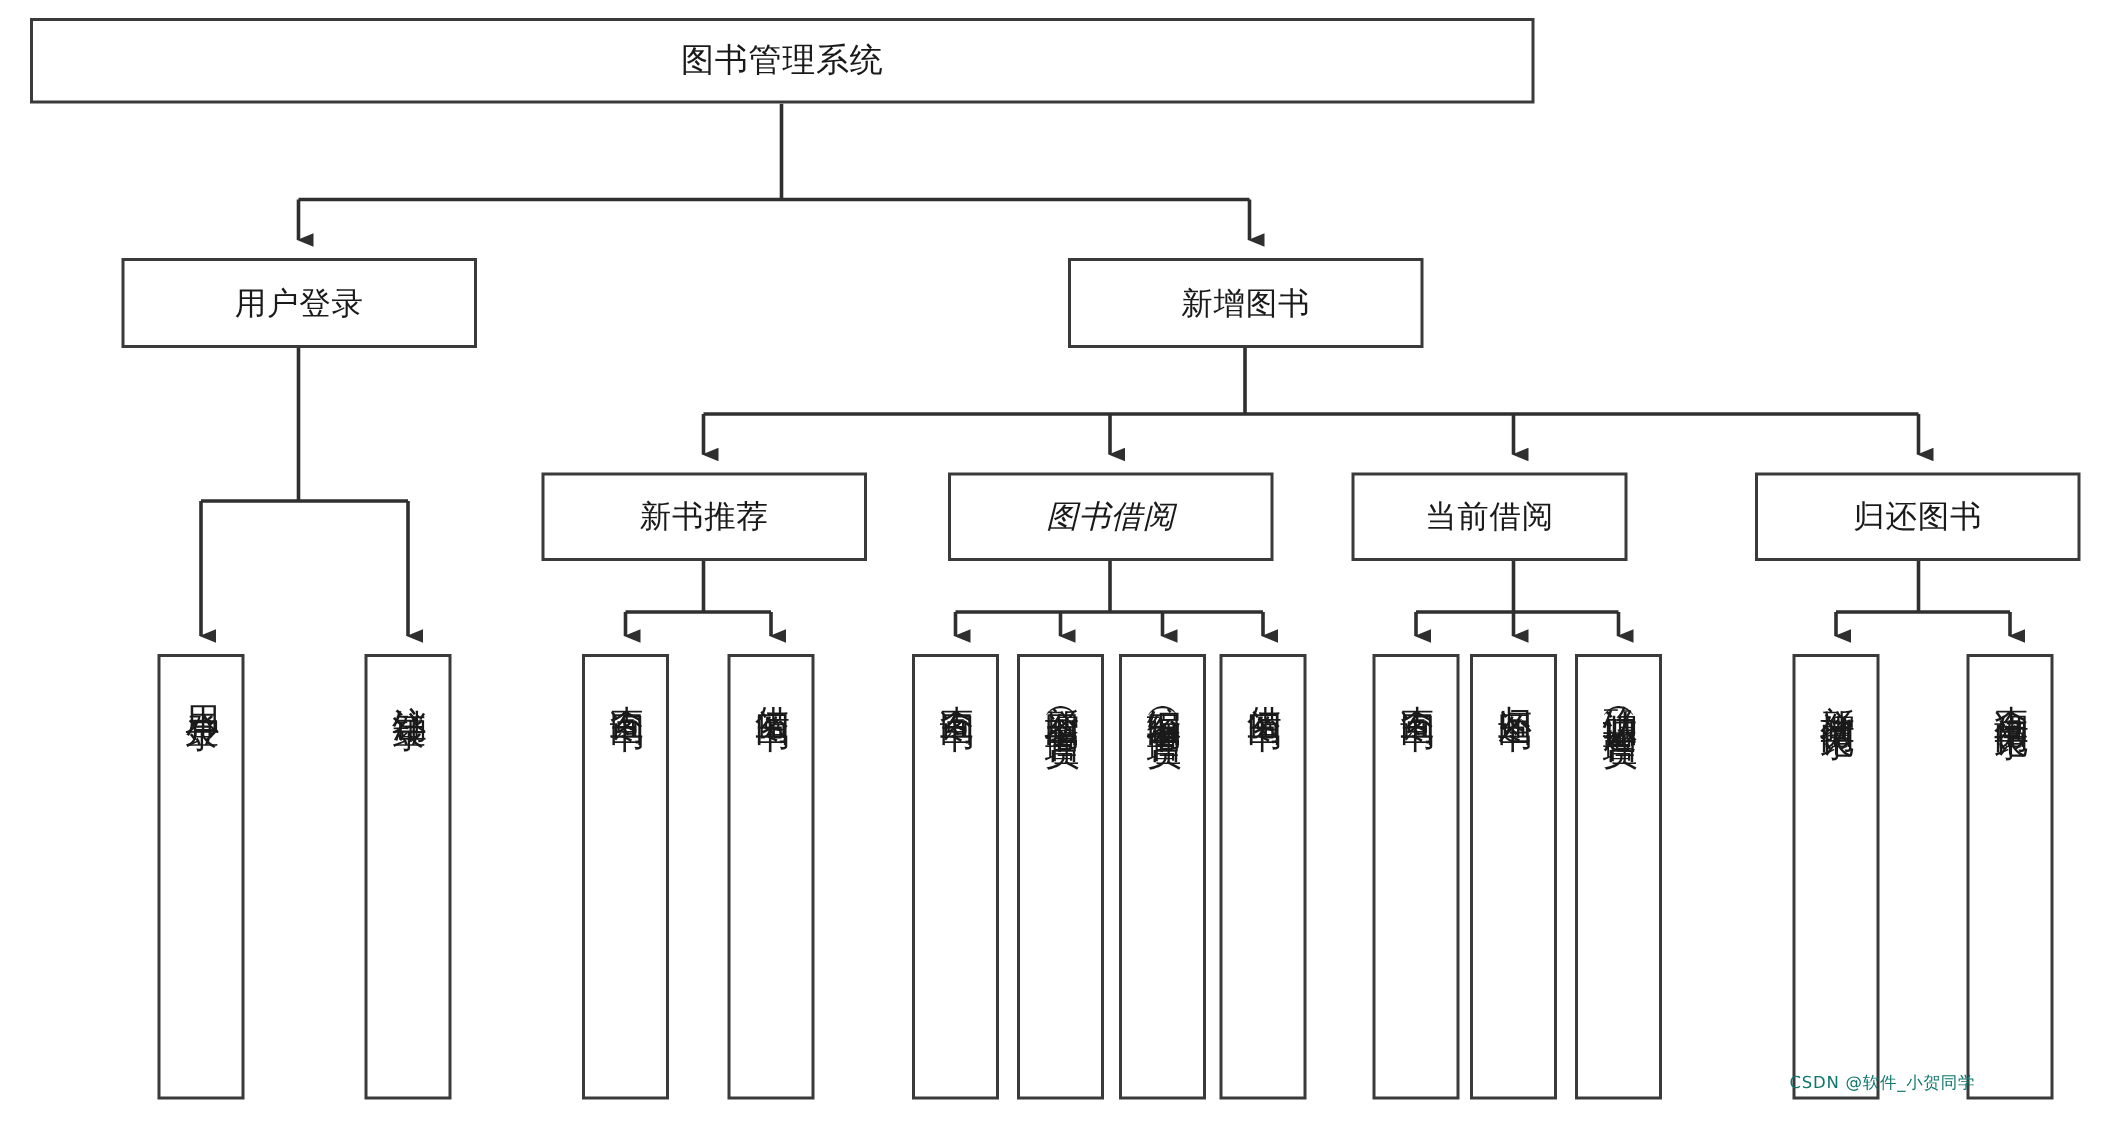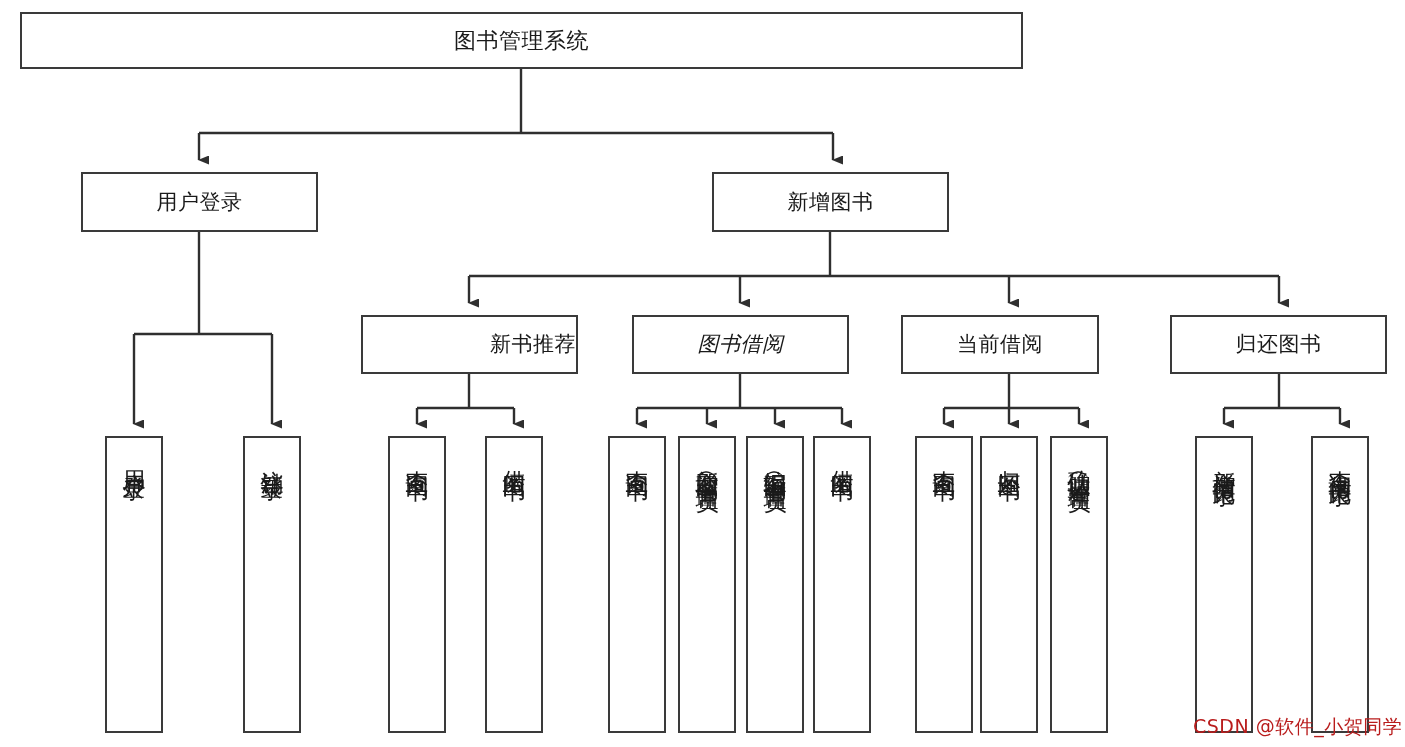--- a/index.html
+++ b/index.html
@@ -58,22 +58,22 @@
   .node.leaf .node-label {
     writing-mode: vertical-rl;
     text-orientation: upright;
     font-size: 23px;
     letter-spacing: 3px;
     line-height: 1;
     white-space: nowrap;
   }
   .watermark {
     position: absolute;
-    font-size: 19px;
-    color: #b91c1c;
+    font-size: 11px;
+    color: #0f766e;
     white-space: nowrap;
     letter-spacing: 0.5px;
     pointer-events: none;
   }
 </style>
 </head>
 <body>
 
 <div id="diagram-canvas">
 
@@ -132,27 +132,27 @@
     <span class="node-label">图书管理系统</span>
   </div>
 
   <div class="node horiz" style="left:81px; top:172px; width:237px; height:60px;">
     <span class="node-label">用户登录</span>
   </div>
   <div class="node horiz" style="left:712px; top:172px; width:237px; height:60px;">
     <span class="node-label">新增图书</span>
   </div>
 
-  <div class="node horiz" style="left:361px; top:315px; width:217px; height:59px;justify-content:flex-end;">
+  <div class="node horiz" style="left:361px; top:315px; width:217px; height:59px;">
     <span class="node-label">新书推荐</span>
   </div>
   <div class="node horiz" style="left:632px; top:315px; width:217px; height:59px;font-style:italic;">
     <span class="node-label">图书借阅</span>
   </div>
-  <div class="node horiz" style="left:901px; top:315px; width:198px; height:59px;">
+  <div class="node horiz" style="left:901px; top:315px; width:184px; height:59px;">
     <span class="node-label">当前借阅</span>
   </div>
   <div class="node horiz" style="left:1170px; top:315px; width:217px; height:59px;">
     <span class="node-label">归还图书</span>
   </div>
 
   <div class="node leaf" style="left:105px; top:436px; width:58px; height:297px;">
     <span class="node-label">用户登录</span>
   </div>
   <div class="node leaf" style="left:243px; top:436px; width:58px; height:297px;">

